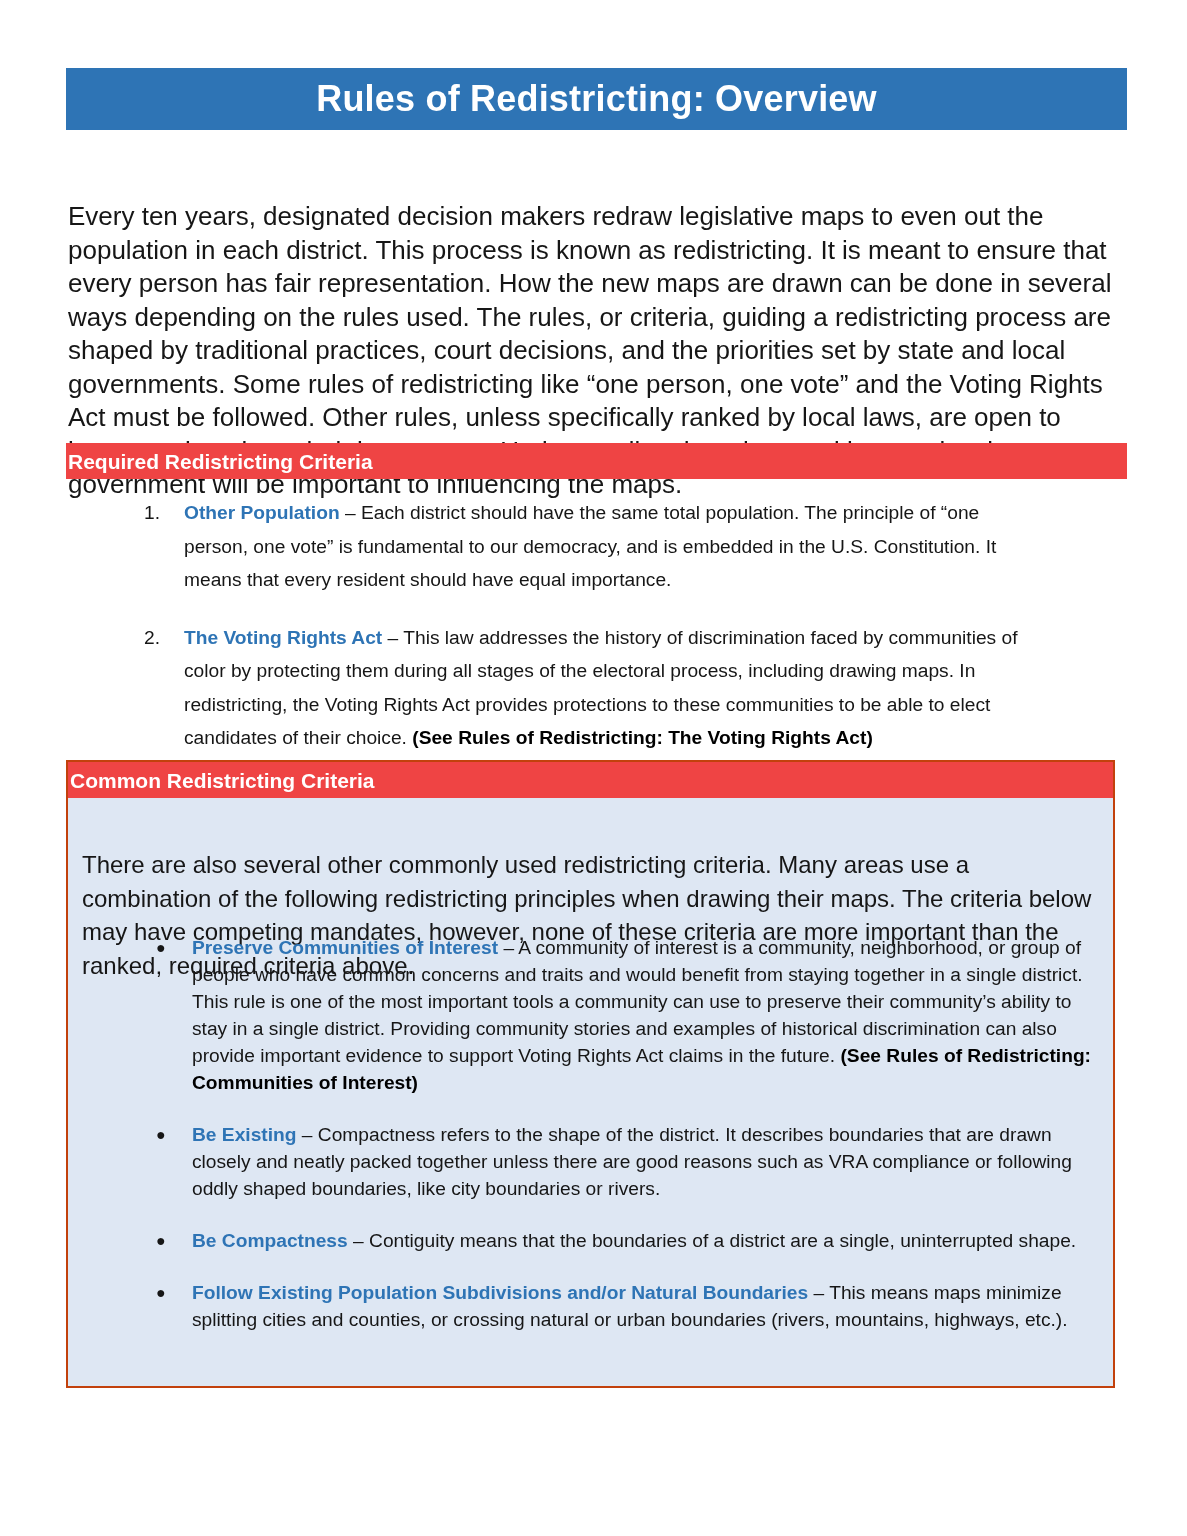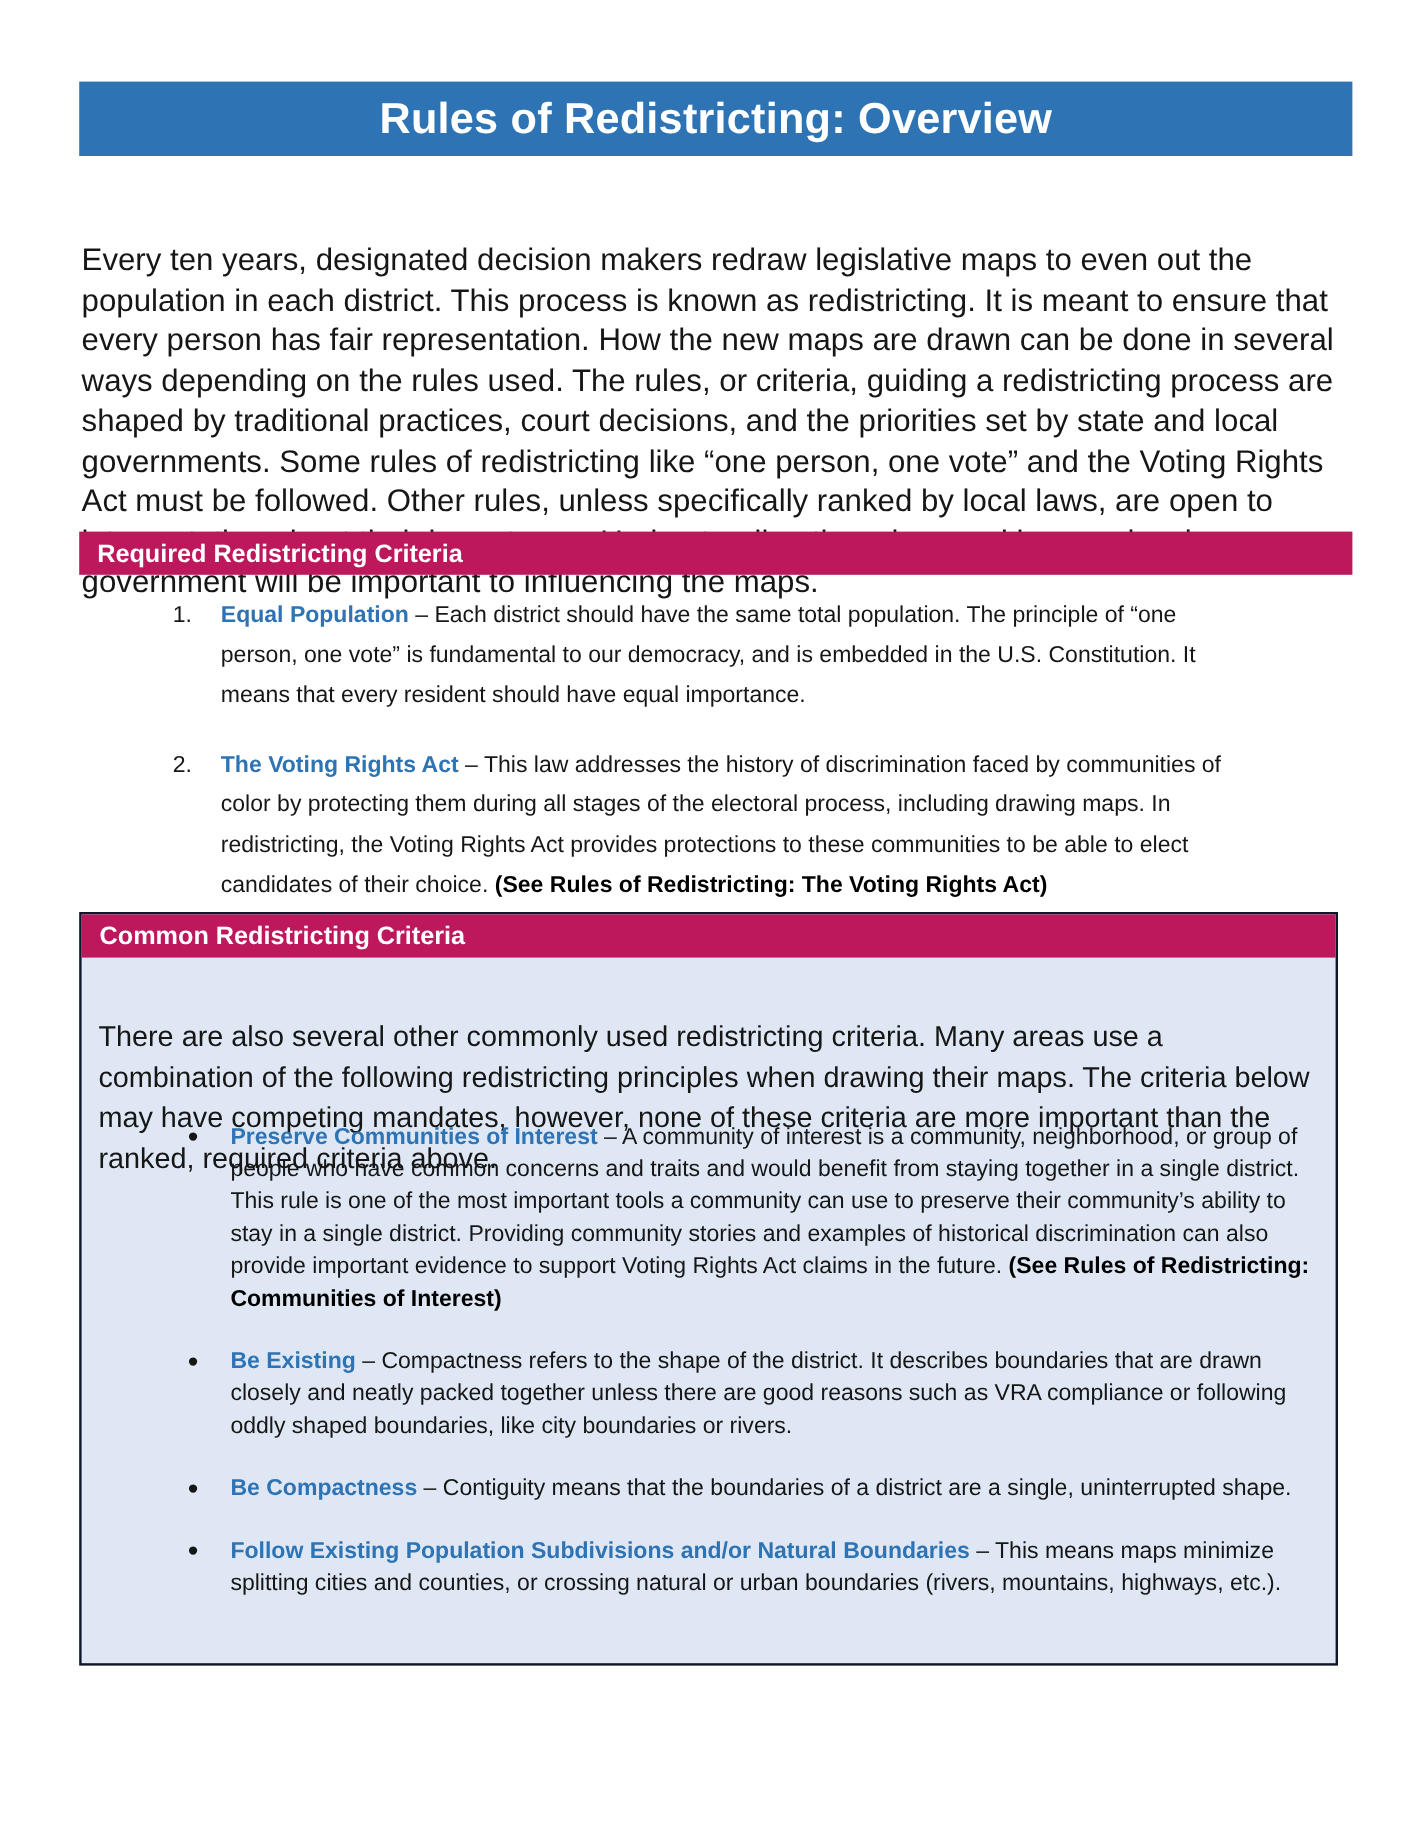--- a/index.html
+++ b/index.html
@@ -50,28 +50,28 @@
     top: 174px;
     width: 1056px;
     font-size: 26px;
     line-height: 33.5px;
     text-align: left;
     color: #161616;
   }
 
   
   .section-bar {
-    background: #be185d;
+    background: #ef4444;
     color: #ffffff;
     font-size: 21px;
     font-weight: bold;
     line-height: 1;
     display: flex;
     align-items: center;
-    padding-left: 15px;
+    padding-left: 2px;
     box-sizing: border-box;
   }
   .required-bar {
     position: absolute;
     left: 66px;
     top: 443px;
     width: 1061px;
     height: 36px;
   }
   .common-bar {
@@ -109,21 +109,21 @@
     text-align: left;
   }
 
   
   .common-box {
     position: absolute;
     left: 66px;
     top: 760px;
     width: 1049px;
     height: 628px;
-    border: 2px solid #0f172a;
+    border: 2px solid #c2410c;
     background: #DEE7F3;
     box-sizing: border-box;
   }
   .common-intro {
     position: absolute;
     left: 14px;
     top: 62px;
     width: 1018px;
     font-size: 24px;
     line-height: 33.5px;
@@ -176,21 +176,21 @@
 
   <p class="intro">Every ten years, designated decision makers redraw legislative maps to even out the population in each district. This process is known as redistricting. It is meant to ensure that every person has fair representation. How the new maps are drawn can be done in several ways depending on the rules used.  The rules, or criteria, guiding a redistricting process are shaped by traditional practices, court decisions, and the priorities set by state and local governments. Some rules of redistricting like “one person, one vote” and the Voting Rights Act must be followed. Other rules, unless specifically ranked by local laws, are open to interpretation about their importance. Understanding the rules used by your local government will be important to influencing the maps.</p>
 
   <div class="section-bar required-bar">
     <span>Required Redistricting Criteria</span>
   </div>
 
   <ol class="required-list">
     <li>
       <span class="num">1.</span>
-      <span class="lead">Equal Population</span><span> – Each district should have the same total population. The principle of “one person, one vote” is fundamental to our democracy, and is embedded in the U.S. Constitution. It means that every resident should have equal importance.</span><span class="seealso"></span>
+      <span class="lead">Other Population</span><span> – Each district should have the same total population. The principle of “one person, one vote” is fundamental to our democracy, and is embedded in the U.S. Constitution. It means that every resident should have equal importance.</span><span class="seealso"></span>
     </li>
     <li>
       <span class="num">2.</span>
       <span class="lead">The Voting Rights Act</span><span> – This law addresses the history of discrimination faced by communities of color by protecting them during all stages of the electoral process, including drawing maps. In redistricting, the Voting Rights Act provides protections to these communities to be able to elect candidates of their choice. </span><span class="seealso">(See Rules of Redistricting: The Voting Rights Act)</span>
     </li>
   </ol>
 
   <div class="common-box">
 
     <div class="section-bar common-bar">

